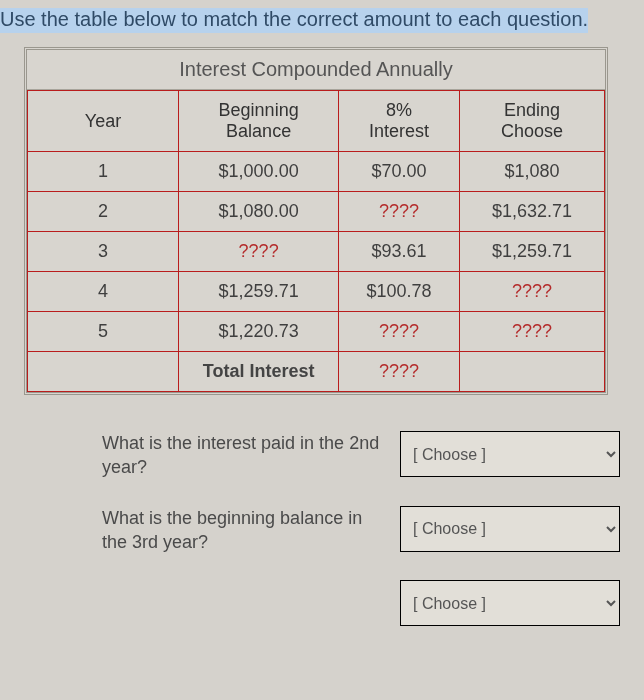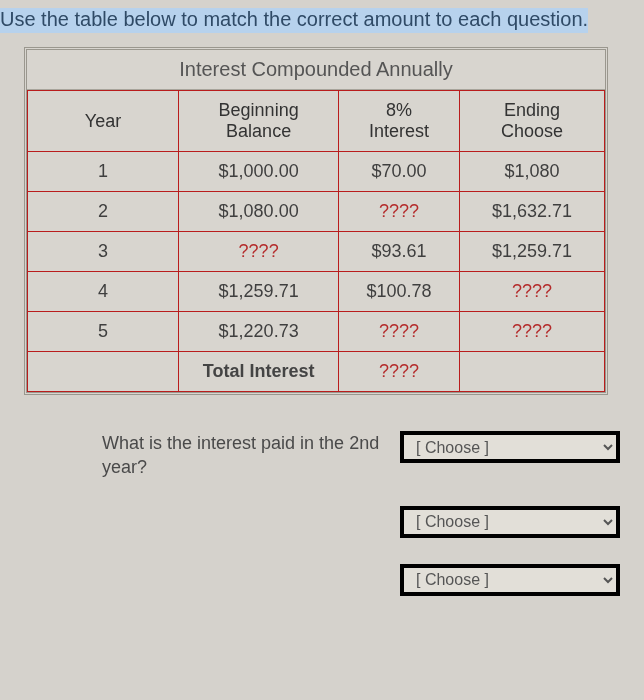--- a/index.html
+++ b/index.html
@@ -52,23 +52,23 @@
     justify-content:flex-end;
   }
   .qa .q{
     flex:0 0 280px;
     font-size:18px;
     color:#4a4a4a;
     line-height:1.35;
   }
   .qa select{
     flex:0 0 220px;
-    height:32px;
+    height:46px;
     background:#e2dfd8;
-    border:4px solid #000000;
+    border:1px solid #000000;
     font-size:16px;
     color:#555;
     padding:0 8px;
     font-family:inherit;
   }
   .col-year{width:110px}
 </style>
 </head>
 <body>
 
@@ -129,20 +129,21 @@
 </div>
 
 <div class="qa">
   <div class="q">What is the interest paid in the 2nd year?</div>
   <select>
     <option>[ Choose ]</option>
   </select>
 </div>
 
 <div class="qa">
+  <div class="q">What is the beginning balance in the 3rd year?</div>
   <select>
     <option>[ Choose ]</option>
   </select>
 </div>
 
 <div class="qa">
   <select>
     <option>[ Choose ]</option>
   </select>
 </div>

